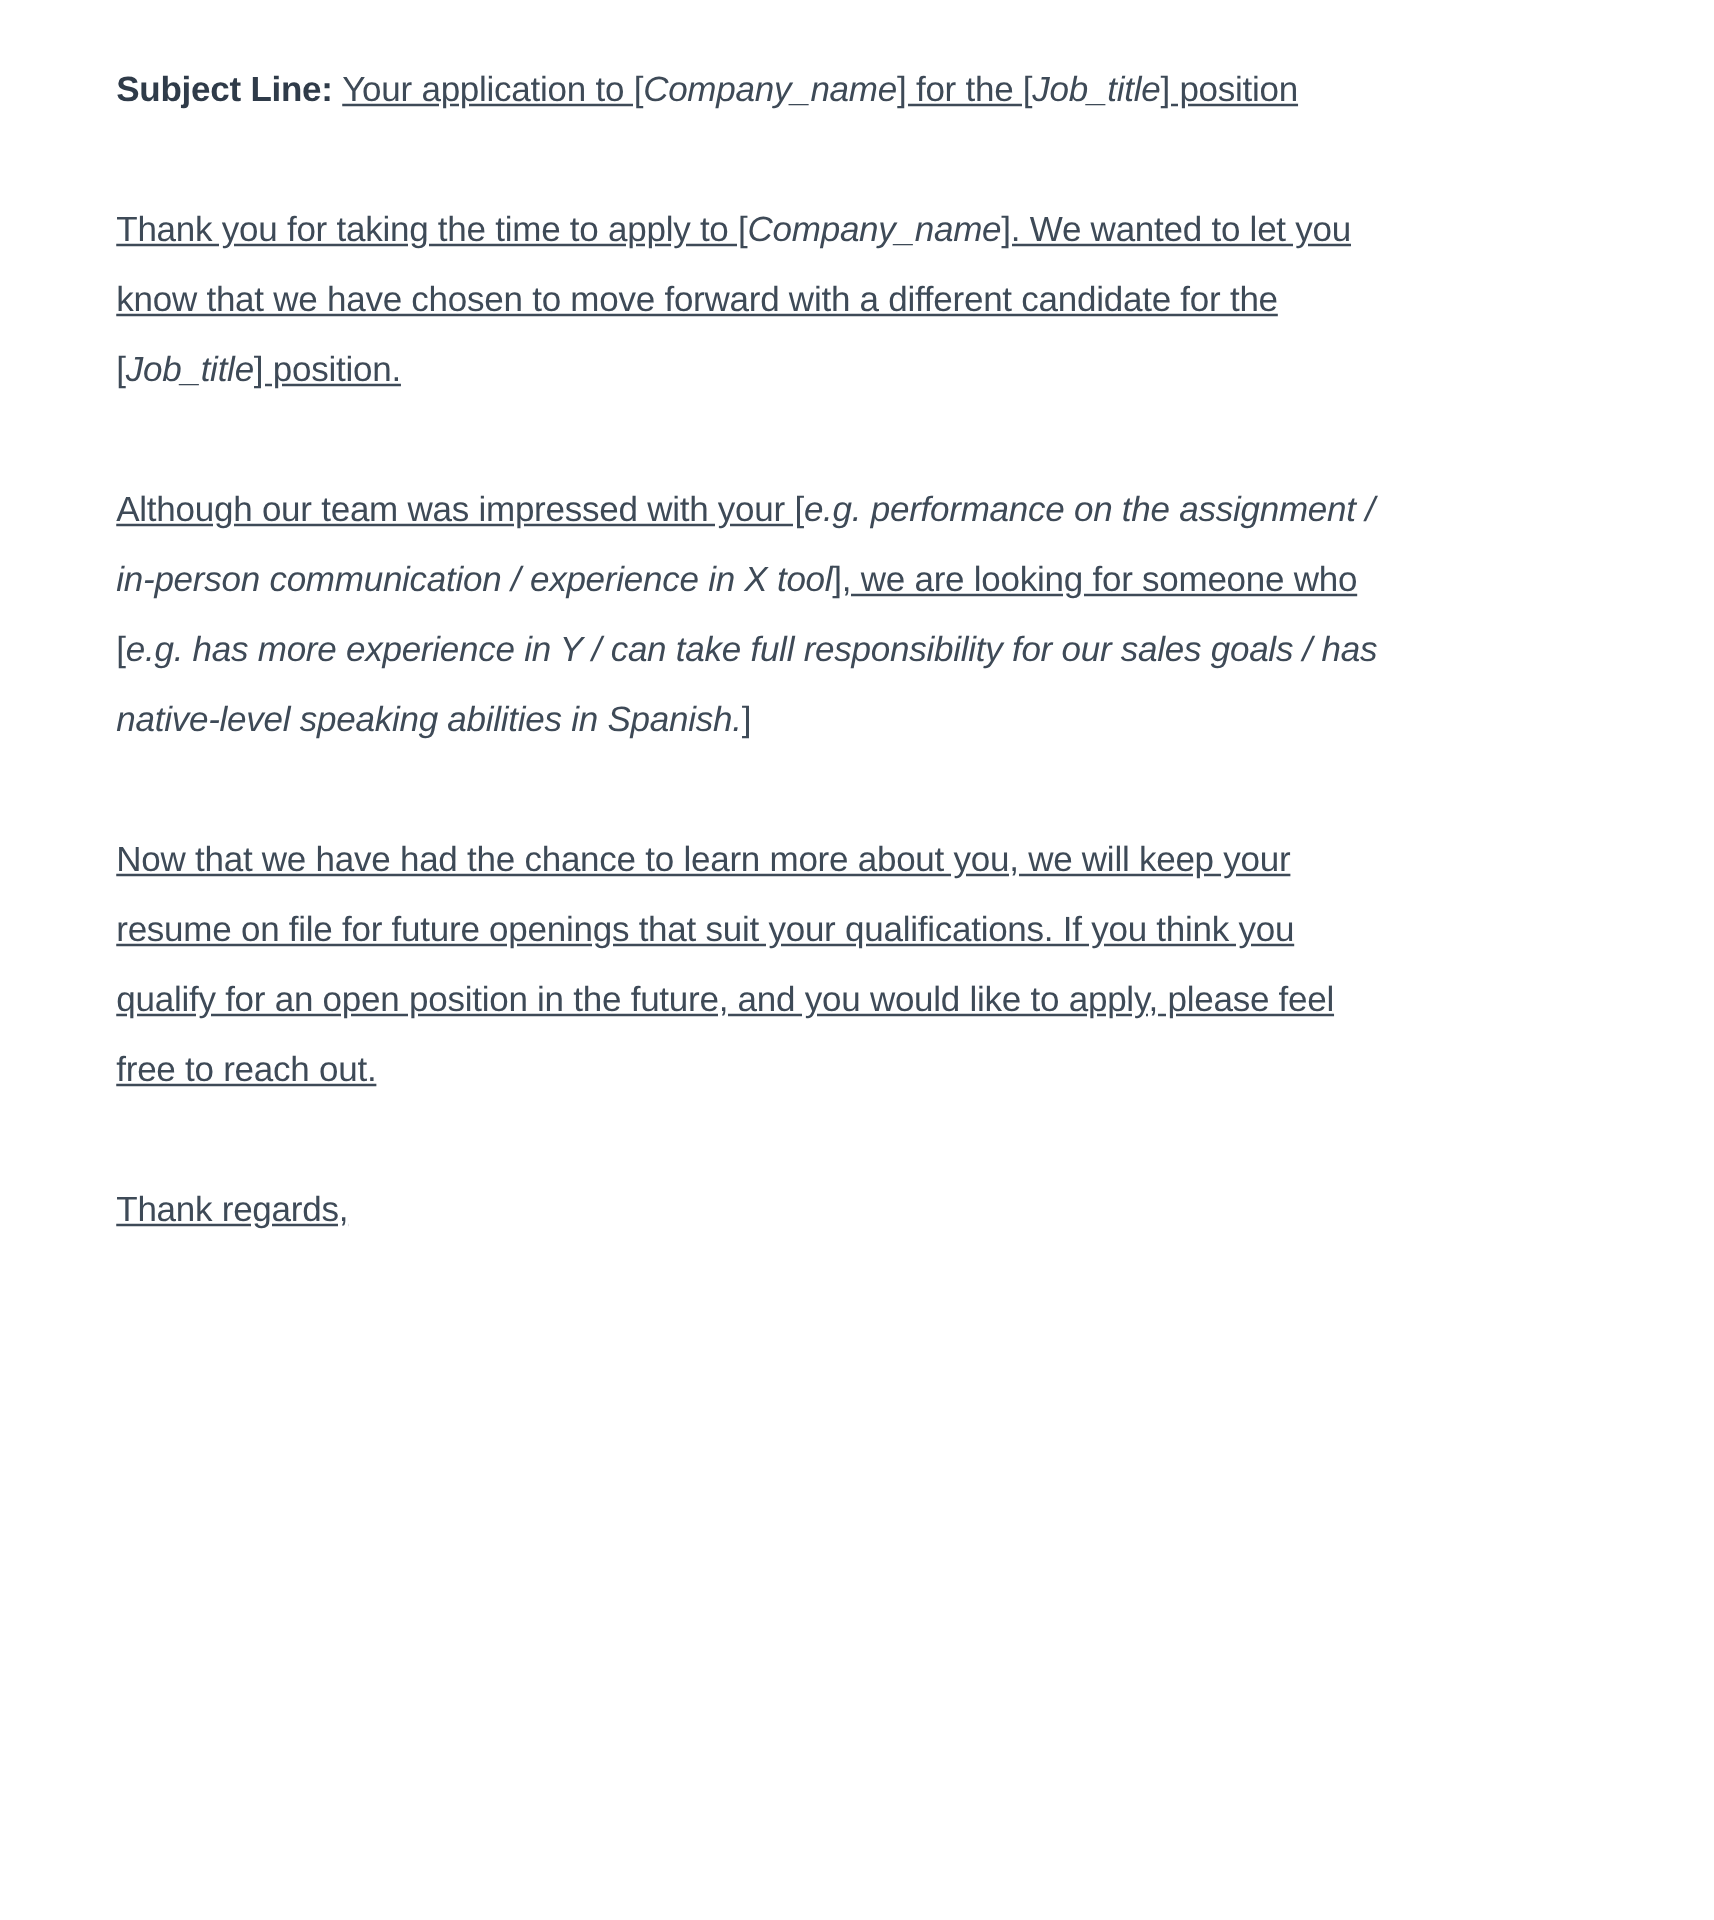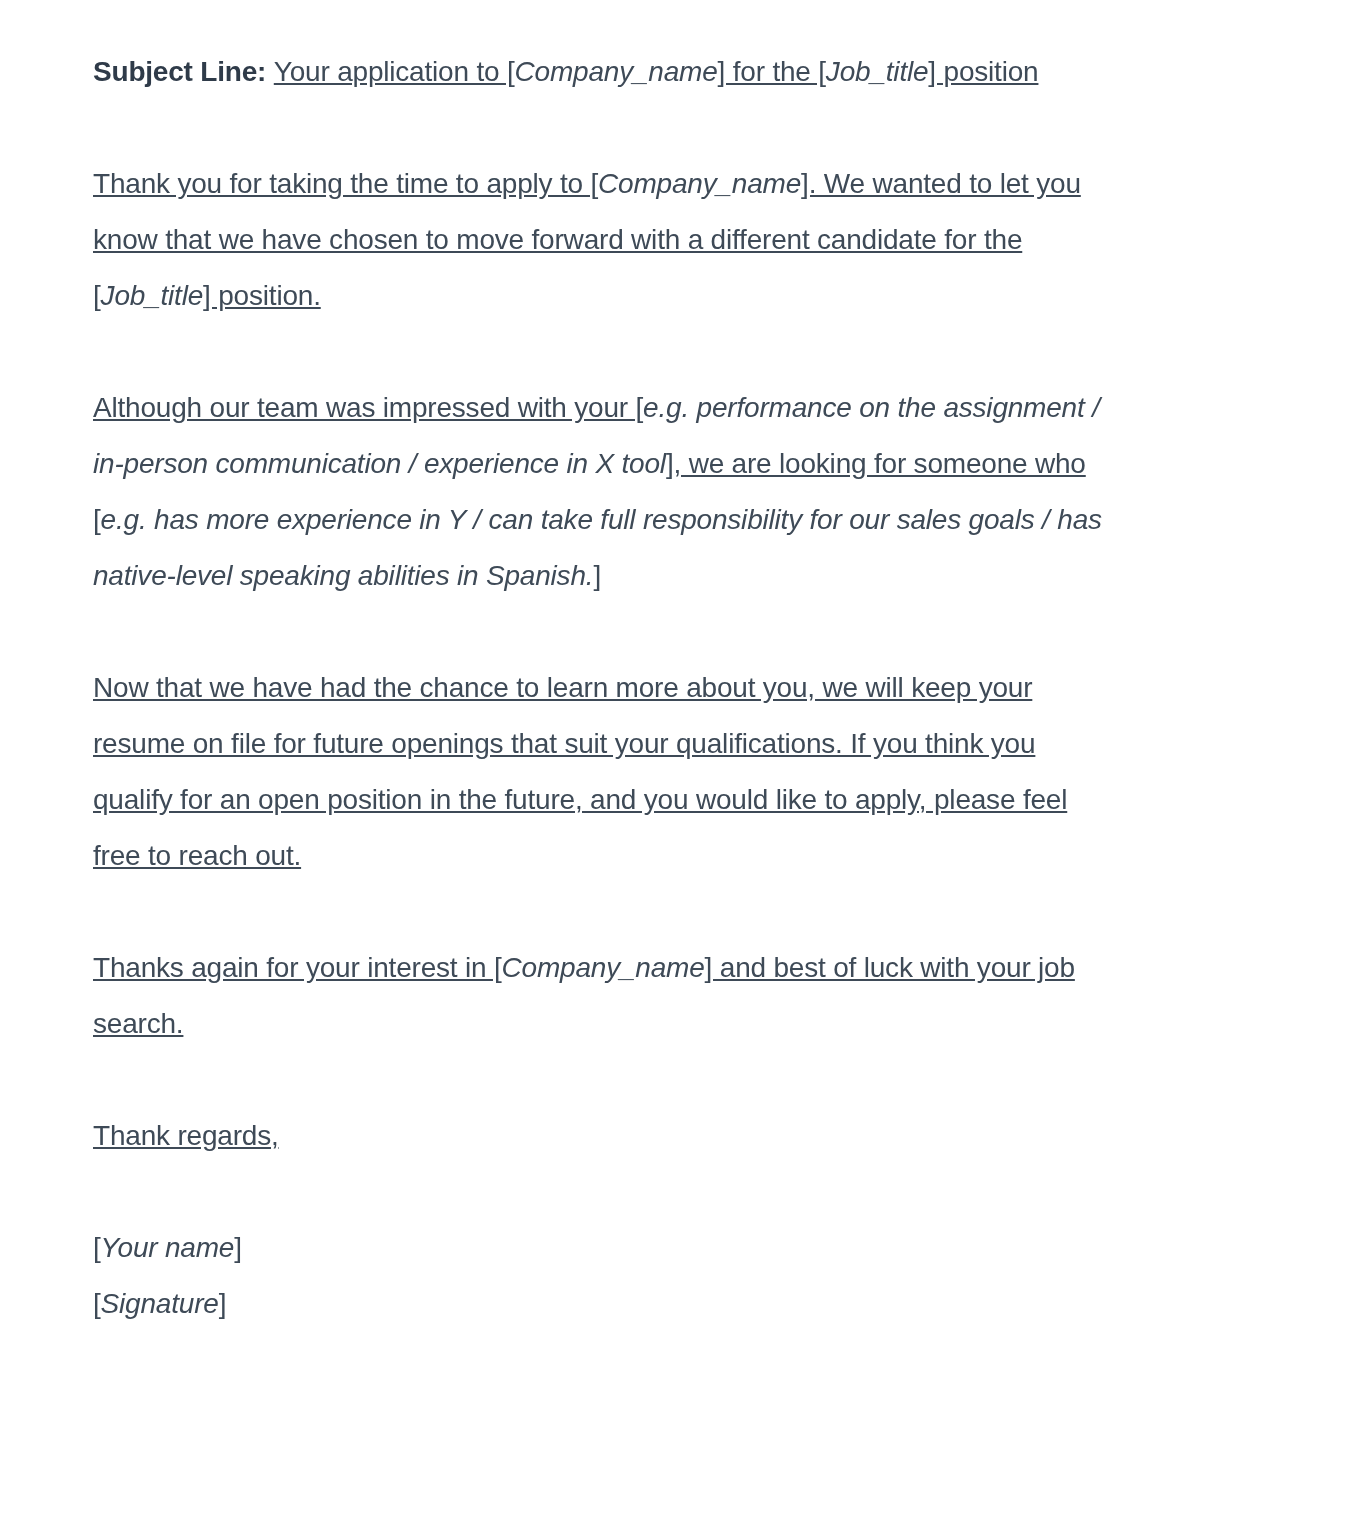--- a/index.html
+++ b/index.html
@@ -37,16 +37,14 @@
   .run-bold    { font-style: normal; font-weight: 700; color: var(--bold); }
 </style>
 </head>
 <body>
 
 <main>
   <p class="block"><span class="run-bold">Subject Line: </span><span class="run-regular">Your application to [</span><span class="run-italic">Company_name</span><span class="run-regular">] for the [</span><span class="run-italic">Job_title</span><span class="run-regular">] position</span></p>
   <p class="block"><span class="run-regular">Thank you for taking the time to apply to [</span><span class="run-italic">Company_name</span><span class="run-regular">]. We wanted to let you</span><br><span class="run-regular">know that we have chosen to move forward with a different candidate for the</span><br><span class="run-regular">[</span><span class="run-italic">Job_title</span><span class="run-regular">] position.</span></p>
   <p class="block"><span class="run-regular">Although our team was impressed with your [</span><span class="run-italic">e.g. performance on the assignment /</span><br><span class="run-italic">in-person communication / experience in X tool</span><span class="run-regular">], we are looking for someone who</span><br><span class="run-regular">[</span><span class="run-italic">e.g. has more experience in Y / can take full responsibility for our sales goals / has</span><br><span class="run-italic">native-level speaking abilities in Spanish.</span><span class="run-regular">]</span></p>
   <p class="block"><span class="run-regular">Now that we have had the chance to learn more about you, we will keep your</span><br><span class="run-regular">resume on file for future openings that suit your qualifications. If you think you</span><br><span class="run-regular">qualify for an open position in the future, and you would like to apply, please feel</span><br><span class="run-regular">free to reach out.</span></p>
-  <p class="block"><span class="run-regular">Thanks again for your interest in [</span><span class="run-italic">Company_name</span><span class="run-regular">] and best of luck with your job</span><br><span class="run-regular">search.</span></p>
   <p class="block"><span class="run-regular">Thank regards,</span></p>
-  <p class="block"><span class="run-regular">[</span><span class="run-italic">Your name</span><span class="run-regular">]</span><br><span class="run-regular">[</span><span class="run-italic">Signature</span><span class="run-regular">]</span></p>
 </main>
 
 </body></html>

